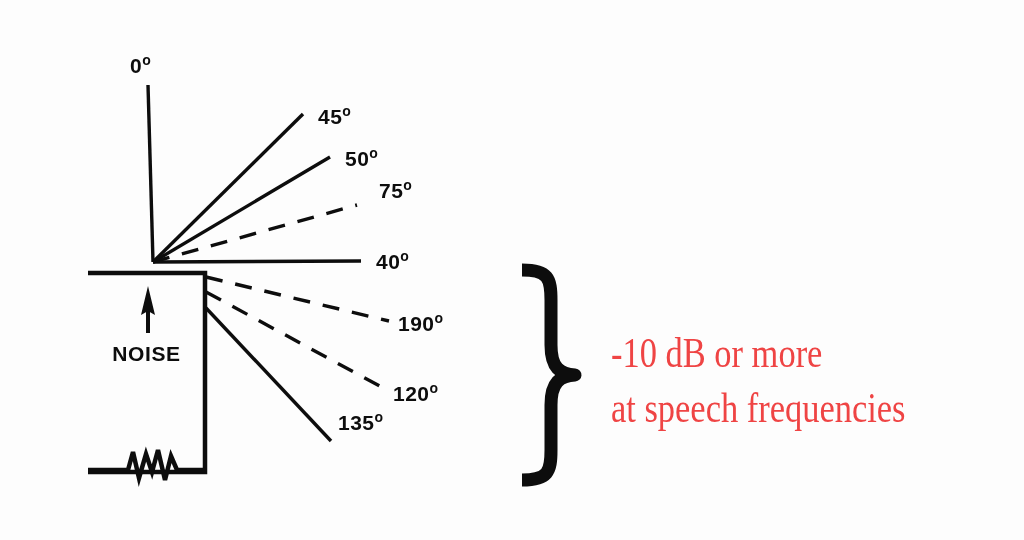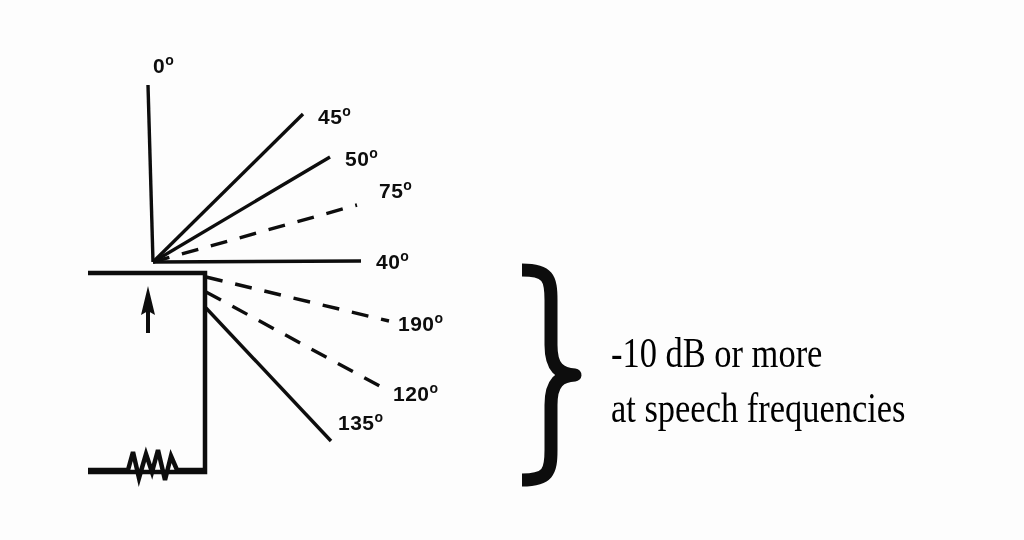--- a/index.html
+++ b/index.html
@@ -52,21 +52,21 @@
     font-weight: bold;
     font-size: 21px;
     letter-spacing: 0.6px;
     color: #0d0d0d;
     line-height: 1;
   }
   #callout-text {
     position: absolute;
     left: 611px;
     top: 326px;
-    color: #000000;
+    color: #ef4444;
     font-family: "Liberation Serif", serif;
     font-size: 42px;
     line-height: 55px;
     white-space: nowrap;
   }
   #callout-text .line {
     display: block;
     transform: scaleX(0.82);
     transform-origin: left center;
   }
@@ -104,35 +104,36 @@
       <path d="M 522 270
                C 548 270, 551 278, 551 300
                L 551 345
                C 551 368, 560 374, 575 375
                C 560 376, 551 382, 551 405
                L 551 450
                C 551 472, 548 480, 522 480" fill="none" stroke="#0d0d0d" stroke-width="13" stroke-linecap="butt" stroke-linejoin="round"></path>
     </g>
   </svg>
 
-  <div class="angle-label" style="left:130px; top:53px;margin-left:23px;"><span>0</span><span class="deg">o</span></div>
+  <div class="angle-label" style="left:130px; top:53px;"><span>0</span><span class="deg">o</span></div>
 
   <div class="angle-label" style="left:318px; top:104px;"><span>45</span><span class="deg">o</span></div>
 
   <div class="angle-label" style="left:345px; top:146px;"><span>50</span><span class="deg">o</span></div>
 
   <div class="angle-label" style="left:371px; top:178px;margin-left:8px;"><span>75</span><span class="deg">o</span></div>
 
   <div class="angle-label" style="left:376px; top:249px;"><span>40</span><span class="deg">o</span></div>
 
   <div class="angle-label" style="left:398px; top:311px;"><span>190</span><span class="deg">o</span></div>
 
   <div class="angle-label" style="left:393px; top:381px;"><span>120</span><span class="deg">o</span></div>
 
   <div class="angle-label" style="left:338px; top:410px;"><span>135</span><span class="deg">o</span></div>
 
+  <div id="noise-text">NOISE</div>
 
   <div id="callout-text">
     <span class="line">-10 dB or more</span>
     <span class="line">at speech frequencies</span>
   </div>
 
 </div>
 
 </body></html>

